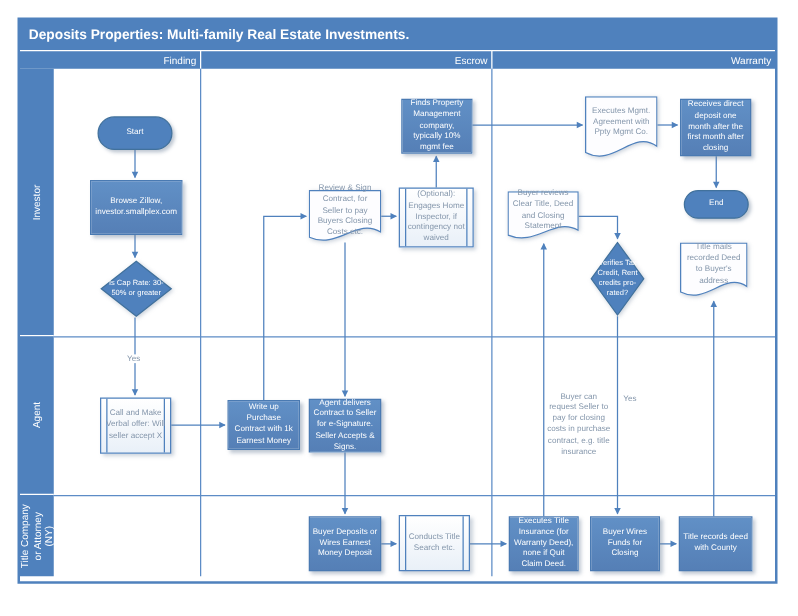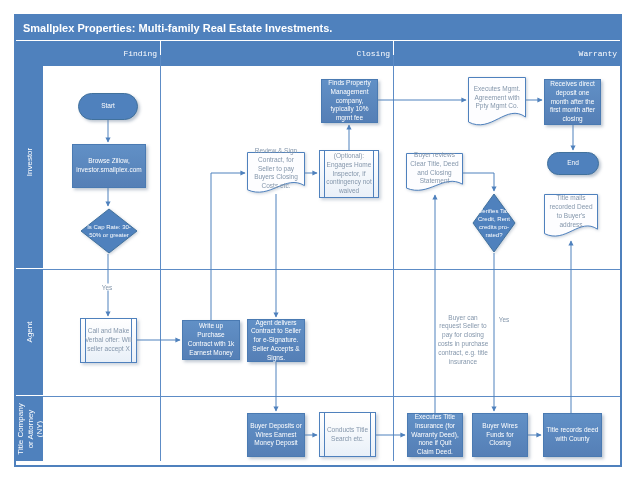--- a/index.html
+++ b/index.html
@@ -3,23 +3,23 @@
 <meta charset="utf-8">
 <style>
   html,body{margin:0;padding:0;background:#ffffff;}
   .page{position:relative;width:638px;height:493px;background:#ffffff;overflow:hidden;
         font-family:"Liberation Sans",sans-serif;}
   .chart-border{position:absolute;left:14px;top:14px;width:604px;height:449px;
         border:2px solid var(--blue);background:#ffffff;}
   .titlebar{position:absolute;left:16px;top:16px;width:604px;height:24px;background:var(--blue);
         color:#ffffff;font-size:11px;font-weight:600;display:flex;align-items:center;padding-left:7px;
         box-sizing:border-box;}
-  .colheader{position:absolute;top:40px;height:26px;background:var(--blue);color:#ffffff;
+  .colheader{position:absolute;top:40px;height:15px;background:var(--blue);color:#ffffff;
         font-size:8px;display:flex;align-items:center;justify-content:flex-end;
-        padding-right:3px;box-sizing:border-box;border-top:1px solid #ffffff;font-family:Liberation Mono, monospace;}
+        padding-right:3px;box-sizing:border-box;border-top:1px solid #ffffff;}
   .colheader.sep{border-left:1px solid #ffffff;}
   .stripcell{position:absolute;left:16px;width:27px;background:var(--blue);box-sizing:border-box;}
   .stripcell.gap{border-bottom:1px solid #ffffff;}
   .lane-label{position:absolute;left:50%;top:50%;transform:translate(-50%,-50%) rotate(-90deg);
         color:#ffffff;font-size:8px;text-align:center;line-height:1.2;}
   .gridline{position:absolute;background:var(--grid);}
   #edge-layer{position:absolute;left:0;top:0;width:638px;height:493px;pointer-events:none;}
   #edge-layer polyline{fill:none;stroke:var(--line);stroke-width:1;}
   .node{position:absolute;box-sizing:border-box;display:flex;align-items:center;justify-content:center;}
   .shape-text{position:relative;z-index:2;font-size:6.5px;line-height:1.35;text-align:center;
@@ -45,25 +45,25 @@
   .shape-svg .dia{fill:var(--blue);stroke:var(--bluedark);stroke-width:1;}
   .edge-label{position:absolute;font-size:6.5px;color:var(--lighttext);background:#ffffff;
         padding:0 1px;transform:translate(-50%,-50%);z-index:3;}
 </style>
 </head>
 <body>
 
 <div class="page">
   <div class="chart-border"></div>
   <div class="titlebar">
-    <span>Smallplex Properties: Multi-family Real Estate Investments.</span>
+    <span>Deposits Properties: Multi-family Real Estate Investments.</span>
   </div>
   <div id="headers">
       <div class="colheader" style="left: 16px; width: 144px;">Finding</div>
-      <div class="colheader sep" style="left: 160px; width: 233px;">Closing</div>
+      <div class="colheader sep" style="left: 160px; width: 233px;">Escrow</div>
       <div class="colheader sep" style="left: 393px; width: 227px;">Warranty</div>
     </div>
   <div id="strip">
       <div class="stripcell gap" style="top: 55px; height: 214px;">
         <div class="lane-label" style="width: 204px;">Investor</div>
       </div>
       <div class="stripcell gap" style="top: 269px; height: 127px;">
         <div class="lane-label" style="width: 117px;">Agent</div>
       </div>
       <div class="stripcell" style="top: 396px; height: 65px;">

